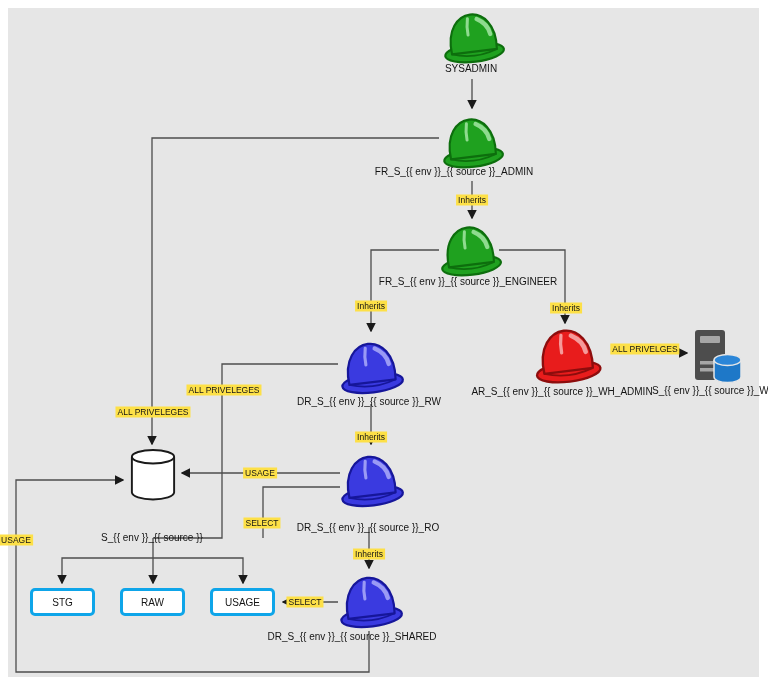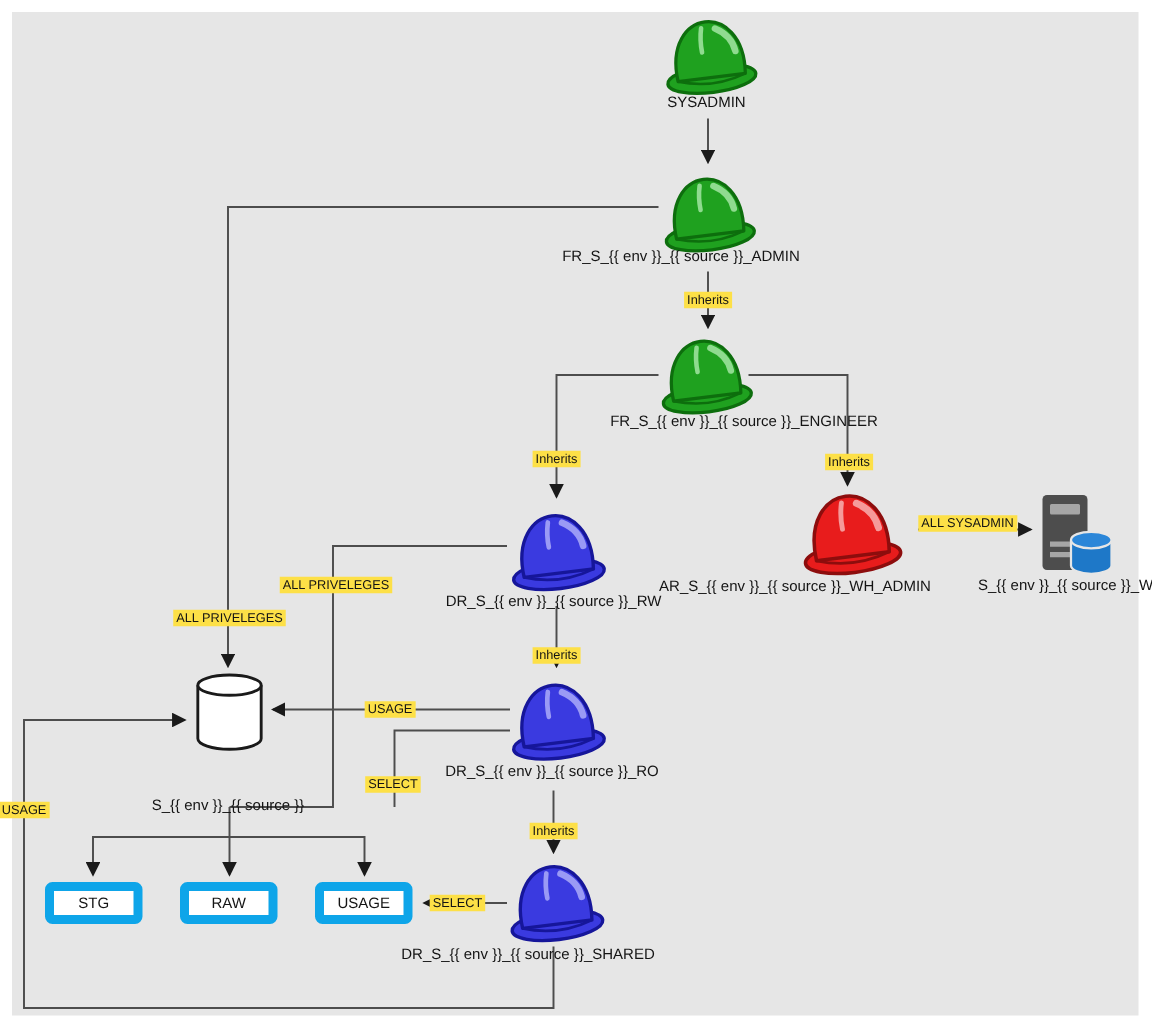--- a/index.html
+++ b/index.html
@@ -19,21 +19,21 @@
     font-size:10px;line-height:12px;white-space:nowrap;color:#141414;
     text-align:right;
   }
   .edge-label{
     position:absolute;transform:translate(-50%,-50%);
     background:#fde047;padding:0 2px;font-size:8.5px;line-height:11px;
     white-space:nowrap;color:#141414;
   }
   .schema-box{
     position:absolute;width:65px;height:28px;box-sizing:border-box;
-    background:#ffffff;border:6px solid #0ea5e9;border-radius:5px;
+    background:#ffffff;border:3px solid #0ea5e9;border-radius:5px;
     display:flex;align-items:center;justify-content:center;
     font-size:10px;color:#141414;text-align:center;
   }
   svg.hat{position:absolute;overflow:visible;}
   .hat-green{--hat-dk:#0d6e0d;--hat-hl:#8fdb8f;}
   .hat-blue {--hat-dk:#16169a;--hat-hl:#9a9af5;}
   .hat-red  {--hat-dk:#8d0d0d;--hat-hl:#f59a9a;}
 </style>
 </head>
 <body>
@@ -83,48 +83,48 @@
   <div class="node-label" style="left:471px;top:63px">SYSADMIN</div>
 
   <svg class="hat hat-green" style="left:439px;top:113px" width="66" height="58" viewBox="0 0 76 66" color="#1fa11f">
       <use href="#hat-symbol"></use>
     </svg>
   <div class="node-label" style="left:454px;top:166px">FR_S_{{ env }}_{{ source }}_ADMIN</div>
 
   <svg class="hat hat-green" style="left:437px;top:221px" width="66" height="58" viewBox="0 0 76 66" color="#1fa11f">
       <use href="#hat-symbol"></use>
     </svg>
-  <div class="node-label" style="left:496px;top:276px">FR_S_{{ env }}_{{ source }}_ENGINEER</div>
+  <div class="node-label" style="left:468px;top:276px">FR_S_{{ env }}_{{ source }}_ENGINEER</div>
 
   <svg class="hat hat-blue" style="left:337px;top:337px" width="68" height="60" viewBox="0 0 76 66" color="#3a3ae0">
       <use href="#hat-symbol"></use>
     </svg>
   <div class="node-label" style="left:369px;top:396px">DR_S_{{ env }}_{{ source }}_RW</div>
 
   <svg class="hat hat-red" style="left:525px;top:324px" width="84" height="62" viewBox="0 0 76 66" color="#e81c1c">
       <use href="#hat-symbol"></use>
     </svg>
-  <div class="node-label" style="left:530px;top:386px">AR_S_{{ env }}_{{ source }}_WH_ADMIN</div>
+  <div class="node-label" style="left:562px;top:386px">AR_S_{{ env }}_{{ source }}_WH_ADMIN</div>
 
   <svg style="position:absolute;left:693px;top:328px" width="56" height="58" viewBox="0 0 56 58">
     <rect x="2" y="2" width="30" height="50" rx="3" fill="#4d4d4d"></rect>
     <rect x="7" y="8" width="20" height="7" rx="1" fill="#a6a6a6"></rect>
     <rect x="7" y="33" width="20" height="3.5" fill="#a6a6a6"></rect>
     <rect x="7" y="40" width="20" height="3.5" fill="#a6a6a6"></rect>
     <g transform="translate(20,25)">
       <path d="M1,7 V24 A13.5,5.5 0 0 0 28,24 V7" stroke="#e6e6e6" stroke-width="1.5" fill="#1e78c8"></path>
       <ellipse cx="14.5" cy="7" rx="13.5" ry="5.5" fill="#2b86d8" stroke="#e6e6e6" stroke-width="1.5"></ellipse>
     </g>
   </svg>
   <div class="node-label" style="left:714px;top:385px">S_{{ env }}_{{ source }}_WH</div>
 
   <svg class="hat hat-blue" style="left:337px;top:449px" width="68" height="62" viewBox="0 0 76 66" color="#3a3ae0">
       <use href="#hat-symbol"></use>
     </svg>
-  <div class="node-label" style="left:368px;top:509px">DR_S_{{ env }}_{{ source }}_RO</div>
+  <div class="node-label" style="left:368px;top:522px">DR_S_{{ env }}_{{ source }}_RO</div>
 
   <svg style="position:absolute;left:129px;top:448px" width="48" height="54" viewBox="0 0 50 56">
     <path d="M3,9 L3,46 A22,7.5 0 0 0 47,46 L47,9" fill="#ffffff" stroke="#1a1a1a" stroke-width="2"></path>
     <ellipse cx="25" cy="9" rx="22" ry="7" fill="#ffffff" stroke="#1a1a1a" stroke-width="2"></ellipse>
   </svg>
   <div class="node-label" style="left:152px;top:532px">S_{{ env }}_{{ source }}</div>
 
   <svg class="hat hat-blue" style="left:336px;top:571px" width="68" height="60" viewBox="0 0 76 66" color="#3a3ae0">
       <use href="#hat-symbol"></use>
     </svg>
@@ -140,18 +140,18 @@
     <span>USAGE</span>
   </div>
 
   <div class="edge-label" style="left:472px;top:200px">Inherits</div>
   <div class="edge-label" style="left:371px;top:306px">Inherits</div>
   <div class="edge-label" style="left:566px;top:308px">Inherits</div>
   <div class="edge-label" style="left:371px;top:437px">Inherits</div>
   <div class="edge-label" style="left:369px;top:554px">Inherits</div>
   <div class="edge-label" style="left:153px;top:412px">ALL PRIVELEGES</div>
   <div class="edge-label" style="left:224px;top:390px">ALL PRIVELEGES</div>
-  <div class="edge-label" style="left:645px;top:349px">ALL SYSADMIN</div>
+  <div class="edge-label" style="left:645px;top:349px">ALL PRIVELGES</div>
   <div class="edge-label" style="left:260px;top:473px">USAGE</div>
   <div class="edge-label" style="left:262px;top:523px">SELECT</div>
   <div class="edge-label" style="left:305px;top:602px">SELECT</div>
   <div class="edge-label" style="left:16px;top:540px">USAGE</div>
 </div>
 
 </body></html>

